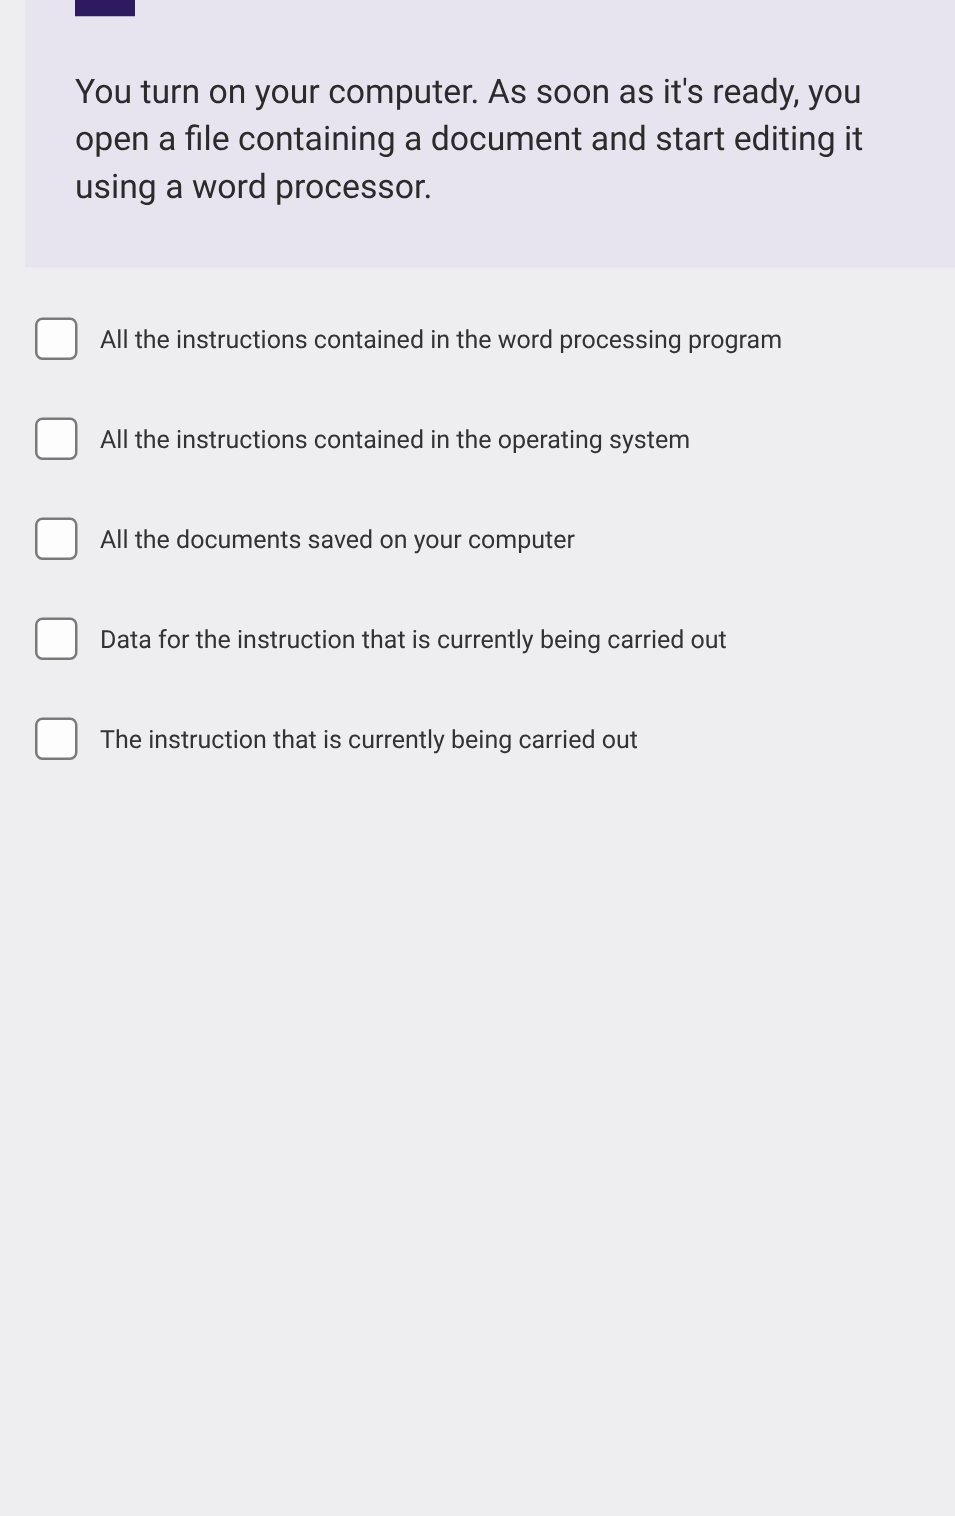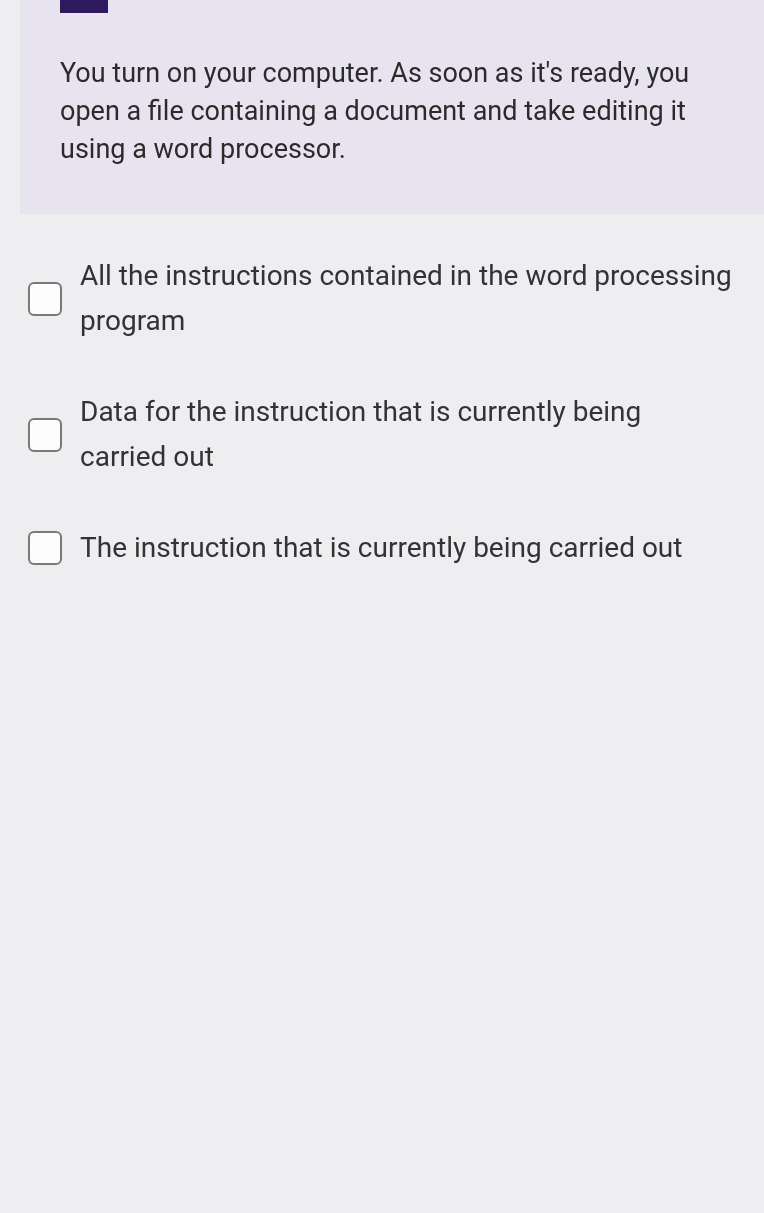--- a/index.html
+++ b/index.html
@@ -65,48 +65,56 @@
     .checkbox {
       width: 34px;
       height: 34px;
       border: 2px solid #7a7a7a;
       border-radius: 6px;
       background: #fdfdfd;
       flex-shrink: 0;
       cursor: pointer;
     }
     .option-label {
-      font-size: 28px;
+      font-size: 20px;
       color: #333;
       line-height: 1.6;
       flex: 1;
     }
   </style>
 </head>
 <body>
 
 <div class="container">
 
   <div class="question-header">
     <div class="question-number-badge">
       <span>16</span>
     </div>
     <div class="question-text">
-      <p>You turn on your computer. As soon as it's ready, you open a file containing a document and take editing it using a word processor.</p>
+      <p>You turn on your computer. As soon as it's ready, you open a file containing a document and start editing it using a word processor.</p>
     </div>
   </div>
 
   <div class="options-area">
 
     <div class="option-row">
       <div class="checkbox"></div>
       <div class="option-label">All the instructions contained in the word processing program</div>
     </div>
 
+    <div class="option-row">
+      <div class="checkbox"></div>
+      <div class="option-label">All the instructions contained in the operating system</div>
+    </div>
 
+    <div class="option-row">
+      <div class="checkbox"></div>
+      <div class="option-label">All the documents saved on your computer</div>
+    </div>
 
 
 
     <div class="option-row">
       <div class="checkbox"></div>
       <div class="option-label">Data for the instruction that is currently being carried out</div>
     </div>
 
     <div class="option-row">
       <div class="checkbox"></div>

